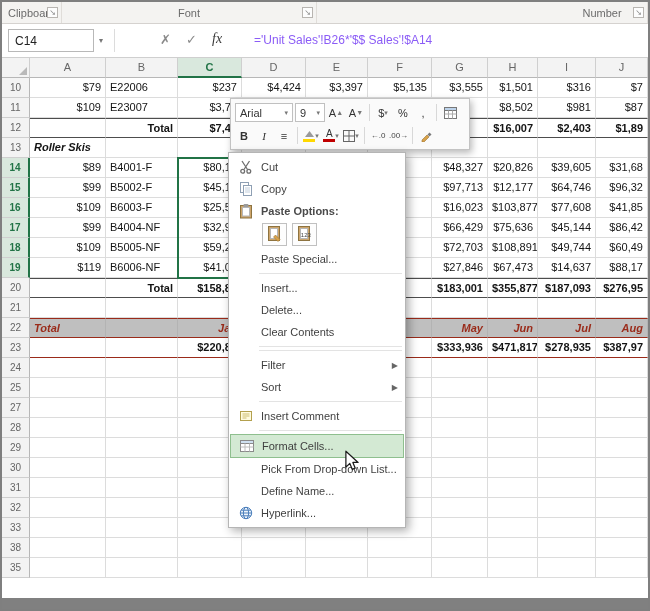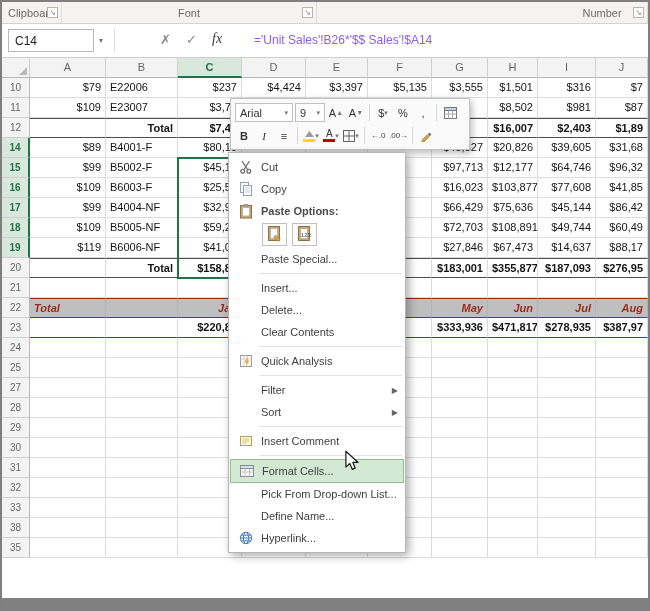--- a/index.html
+++ b/index.html
@@ -143,20 +143,33 @@
         <div class="cell" style="width: 72px;">Total</div>
         <div class="cell" style="width: 64px;">$7,49</div>
         <div class="cell" style="width: 64px;"></div>
         <div class="cell" style="width: 62px;"></div>
         <div class="cell" style="width: 64px;"></div>
         <div class="cell" style="width: 56px;"></div>
         <div class="cell" style="width: 50px;">$16,007</div>
         <div class="cell" style="width: 58px;">$2,403</div>
         <div class="cell" style="width: 52px;">$1,89</div>
       </div>
+      <div class="grow section">
+        <div class="rh">13</div>
+        <div class="cell left" style="width: 76px;">Roller Skis</div>
+        <div class="cell left" style="width: 72px;"></div>
+        <div class="cell left" style="width: 64px;"></div>
+        <div class="cell left" style="width: 64px;"></div>
+        <div class="cell left" style="width: 62px;"></div>
+        <div class="cell left" style="width: 64px;"></div>
+        <div class="cell left" style="width: 56px;"></div>
+        <div class="cell left" style="width: 50px;"></div>
+        <div class="cell left" style="width: 58px;"></div>
+        <div class="cell left" style="width: 52px;"></div>
+      </div>
       <div class="grow">
         <div class="rh sel">14</div>
         <div class="cell" style="width: 76px;">$89</div>
         <div class="cell left" style="width: 72px;">B4001-F</div>
         <div class="cell" style="width: 64px;">$80,10</div>
         <div class="cell" style="width: 64px;"></div>
         <div class="cell" style="width: 62px;"></div>
         <div class="cell" style="width: 64px;"></div>
         <div class="cell" style="width: 56px;">$48,327</div>
         <div class="cell" style="width: 50px;">$20,826</div>
@@ -559,30 +572,20 @@
       </div>
       <div class="mi">
         <div class="mico"></div>
         <span class="mlabel">Delete...</span>
       </div>
       <div class="mi">
         <div class="mico"></div>
         <span class="mlabel">Clear Contents</span>
       </div>
       <div class="msep"></div>
-      <div class="mi">
-        <div class="mico">
-          <svg width="16" height="16">
-            <rect x="2.5" y="2.5" width="11" height="11" fill="#fff" stroke="#9b9b9b"></rect>
-            <path d="M2.5 6h11M6 2.5v11" stroke="#d0d0d0"></path>
-            <path d="M10 2.5L6.5 9.5h2L7.5 14l4-6.5H9.5z" fill="#f0a23c"></path>
-          </svg>
-        </div>
-        <span class="mlabel">Quick Analysis</span>
-      </div>
       <div class="msep"></div>
       <div class="mi">
         <div class="mico"></div>
         <span class="mlabel">Filter</span>
         <span class="arrow">▶</span>
       </div>
       <div class="mi">
         <div class="mico"></div>
         <span class="mlabel">Sort</span>
         <span class="arrow">▶</span>

